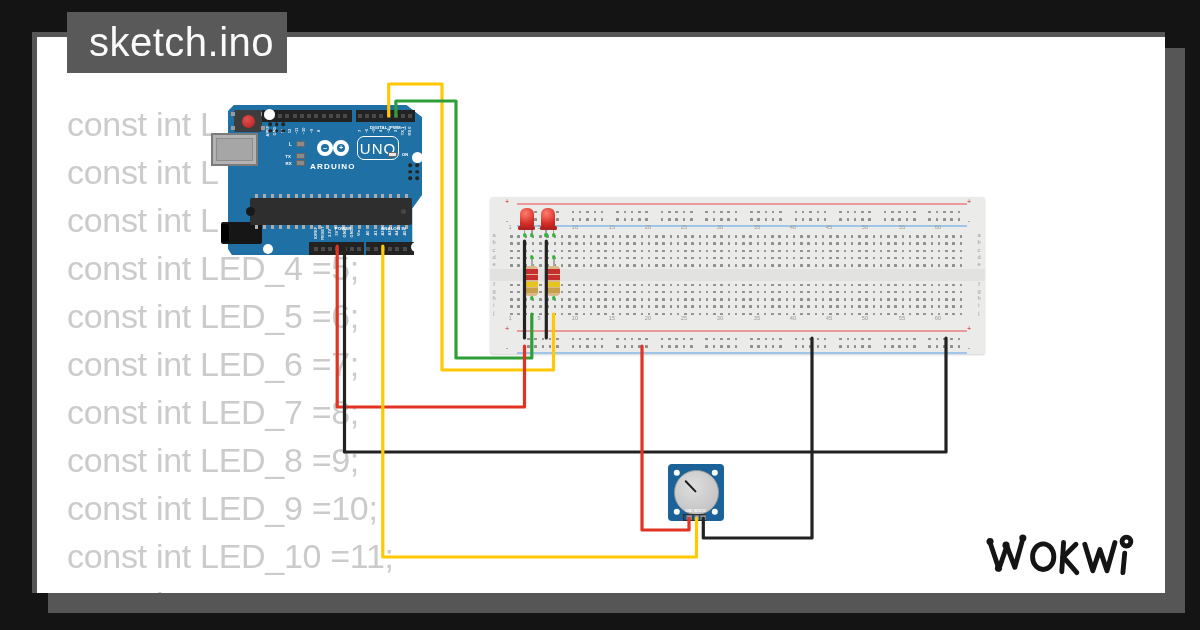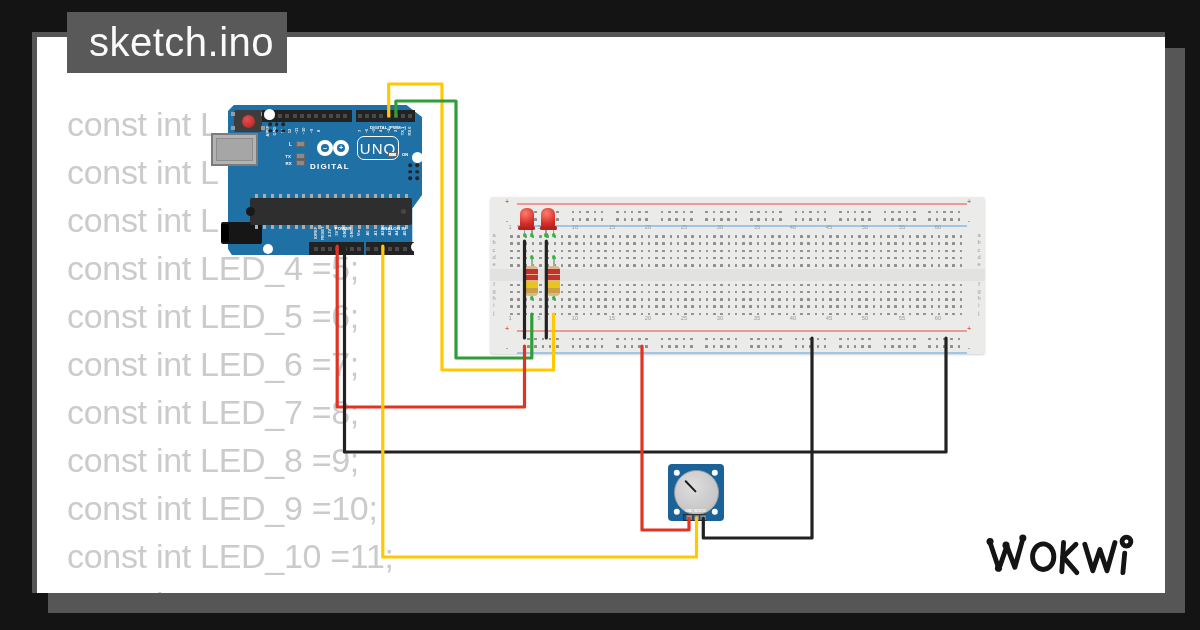--- a/index.html
+++ b/index.html
@@ -1159,21 +1159,21 @@
         <div class="chip-leg" style="left: 147.2px; top: 27px;"></div>
         <div class="chip-leg" style="left: 155.1px; top: -4px;"></div>
         <div class="chip-leg" style="left: 155.1px; top: 27px;"></div>
       </div>
     <div class="ard-text" style="left:106px;top:20px;width:72px;text-align:right;font-size:8px;transform:scale(.55);transform-origin:right top;">DIGITAL (PWM ~)</div>
     <div class="inf-circle" style="left:89px;top:35px;"></div>
     <div class="inf-circle" style="left:105px;top:35px;"></div>
     <div class="inf-mark" style="left:97px;top:43px;">–</div>
     <div class="inf-mark" style="left:113px;top:43px;">+</div>
     <div id="uno-box">UNO</div>
-    <div class="ard-text" style="left:82px;top:57px;font-size:8px;letter-spacing:1.2px;">DIGITAL</div>
+    <div class="ard-text" style="left:82px;top:57px;font-size:8px;letter-spacing:1.2px;">ARDUINO</div>
     <div class="ard-text" id="lbl-l" style="left:60px;top:35px;font-size:8px;transform:scale(.6);">L</div>
     <div class="ard-text" id="lbl-tx" style="left:55px;top:47px;font-size:8px;transform:scale(.55);">TX</div>
     <div class="ard-text" id="lbl-rx" style="left:55px;top:54px;font-size:8px;transform:scale(.55);">RX</div>
     <div class="led-bar" style="left:68px;top:36px;width:9px;height:6px;"></div>
     <div class="led-bar" style="left:68px;top:48px;width:9px;height:6px;"></div>
     <div class="led-bar" style="left:68px;top:55px;width:9px;height:6px;"></div>
     <div class="led-bar" style="left:160px;top:47px;width:9px;height:5px;background:#e8e8e8;"></div>
     <div class="ard-text" style="left:171px;top:45px;font-size:8px;transform:scale(.55);">ON</div>
     <div class="ard-text" style="left:100px;top:119px;font-size:8px;transform:scale(.55);">POWER</div>
     <div class="ard-text" style="left:143px;top:119px;font-size:8px;transform:scale(.55);">ANALOG IN</div>

